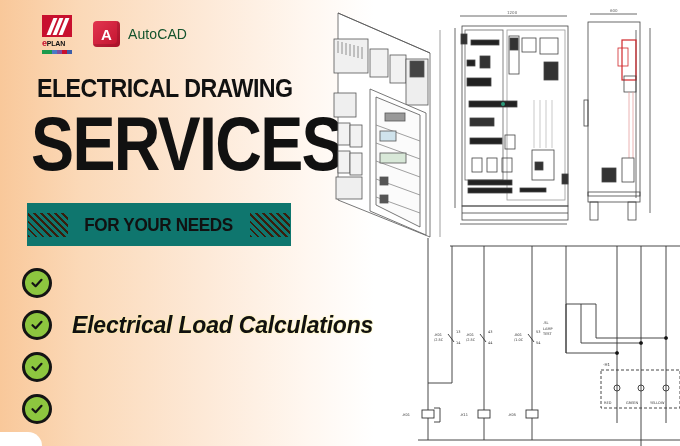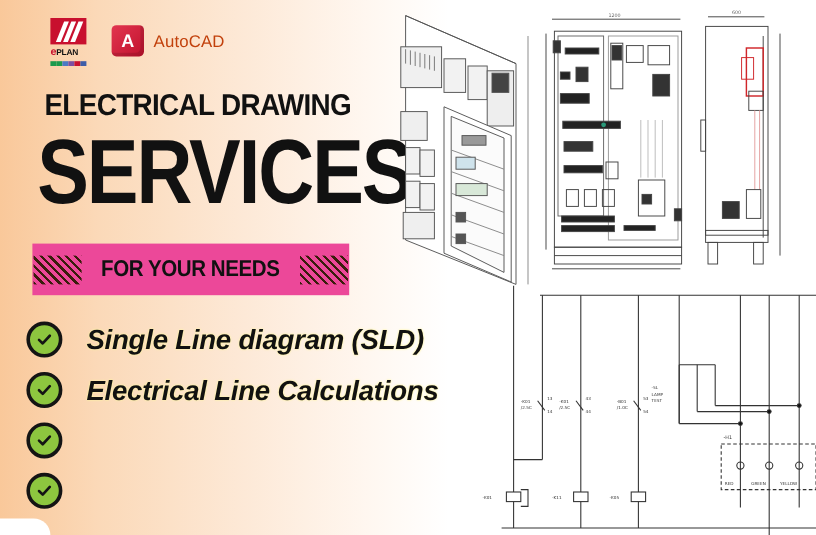--- a/index.html
+++ b/index.html
@@ -31,41 +31,41 @@
       position: absolute; left: 93px; top: 21px; display: flex; align-items: center; gap: 8px;
     }
     .autocad-icon {
       width: 27px; height: 26px; border-radius: 4px;
       background: linear-gradient(135deg, #e2354f 0%, #c1122e 100%);
       color: #fff; font-family: "Liberation Sans", sans-serif; font-weight: bold; font-size: 15px;
       display: flex; align-items: center; justify-content: center;
       box-shadow: inset -3px -3px 0 rgba(0,0,0,0.12);
     }
     .autocad-label {
-      font-family: "Liberation Sans", sans-serif; font-size: 14px; color: #c2410c; letter-spacing: 0.1px;
+      font-family: "Liberation Sans", sans-serif; font-size: 14px; color: #14532d; letter-spacing: 0.1px;
     }
 
     
     .headline-1 {
       position: absolute; left: 37px; top: 74px;
       font-family: "Liberation Sans", sans-serif; font-weight: bold; font-size: 25px;
       color: #111; letter-spacing: -0.6px; transform: scaleX(0.93); transform-origin: left center;
       white-space: nowrap;
     }
     .headline-2 {
       position: absolute; left: 31px; top: 104px;
       font-family: "Liberation Sans", sans-serif; font-weight: bold; font-size: 76px; line-height: 80px;
       color: #111; letter-spacing: -2px; transform: scaleX(0.85); transform-origin: left center;
       white-space: nowrap;
     }
 
     
     .banner {
       position: absolute; left: 27px; top: 203px; width: 264px; height: 43px;
-      background: #ec4899; display: flex; align-items: center; justify-content: center; gap: 8px;
+      background: #0f766e; display: flex; align-items: center; justify-content: center; gap: 8px;
     }
     .stripes {
       width: 40px; height: 24px;
       background: repeating-linear-gradient(45deg, #3a1d0c 0px, #3a1d0c 2px, transparent 2px, transparent 5px);
     }
     .banner-text {
       font-family: "Liberation Sans", sans-serif; font-weight: bold; font-size: 19px; color: #111;
       letter-spacing: -0.4px; transform: scaleX(0.9); white-space: nowrap;
     }
 
@@ -127,29 +127,28 @@
   <div class="stripes"></div>
 </div>
 
 <div class="checklist">
   <div class="check-item" style="top:0px">
     <div class="check-icon">
       <svg viewBox="0 0 14 14">
           <path d="M2.5 7.2 L5.6 10.2 L11.5 3.8" fill="none" stroke="#141414" stroke-width="2.2" stroke-linecap="round" stroke-linejoin="round"></path>
         </svg>
     </div>
-    <span class="check-text">Single Line diagram (SLD)</span>
   </div>
   <div class="check-item" style="top:42px">
     <div class="check-icon">
       <svg viewBox="0 0 14 14">
           <path d="M2.5 7.2 L5.6 10.2 L11.5 3.8" fill="none" stroke="#141414" stroke-width="2.2" stroke-linecap="round" stroke-linejoin="round"></path>
         </svg>
     </div>
-    <span class="check-text">Electrical Line Calculations</span>
+    <span class="check-text">Electrical Load Calculations</span>
   </div>
   <div class="check-item" style="top:84px">
     <div class="check-icon">
       <svg viewBox="0 0 14 14">
           <path d="M2.5 7.2 L5.6 10.2 L11.5 3.8" fill="none" stroke="#141414" stroke-width="2.2" stroke-linecap="round" stroke-linejoin="round"></path>
         </svg>
     </div>
   </div>
   <div class="check-item" style="top:126px">
     <div class="check-icon">

